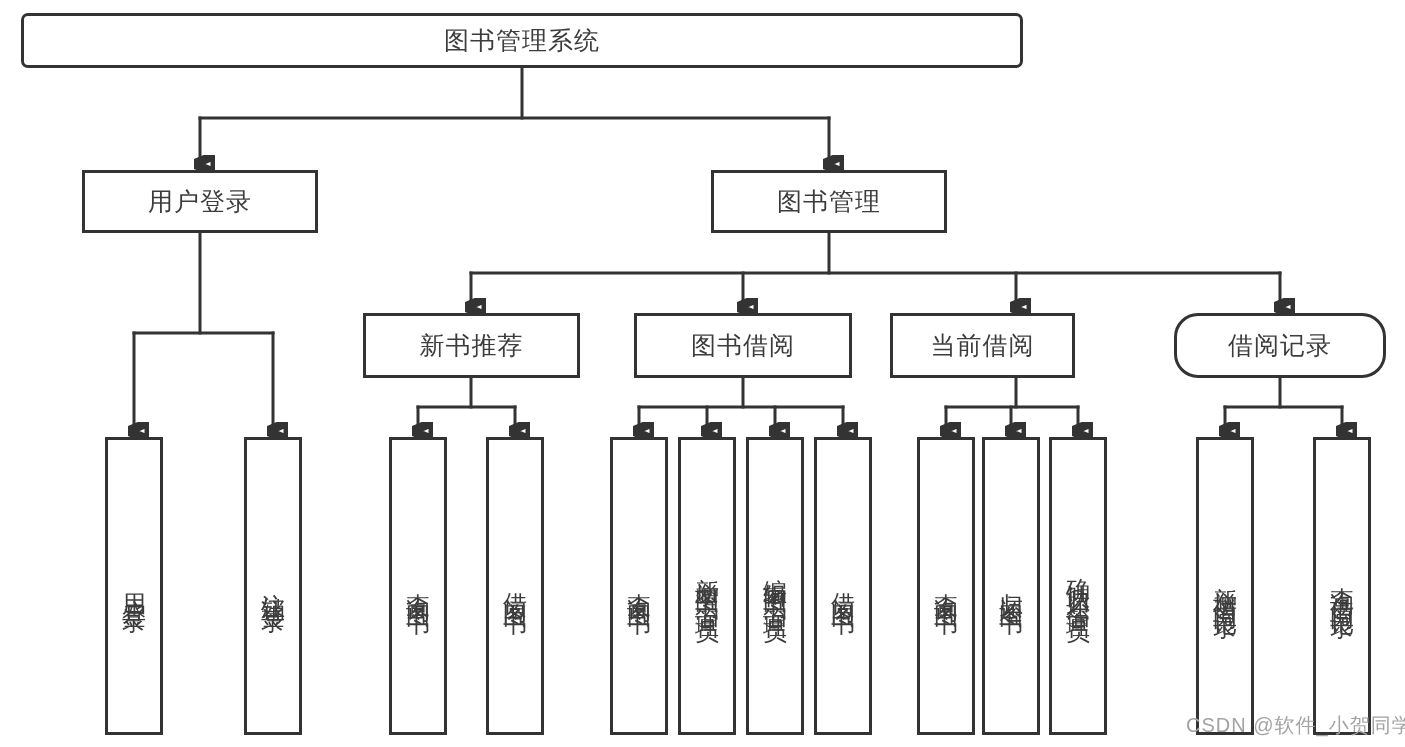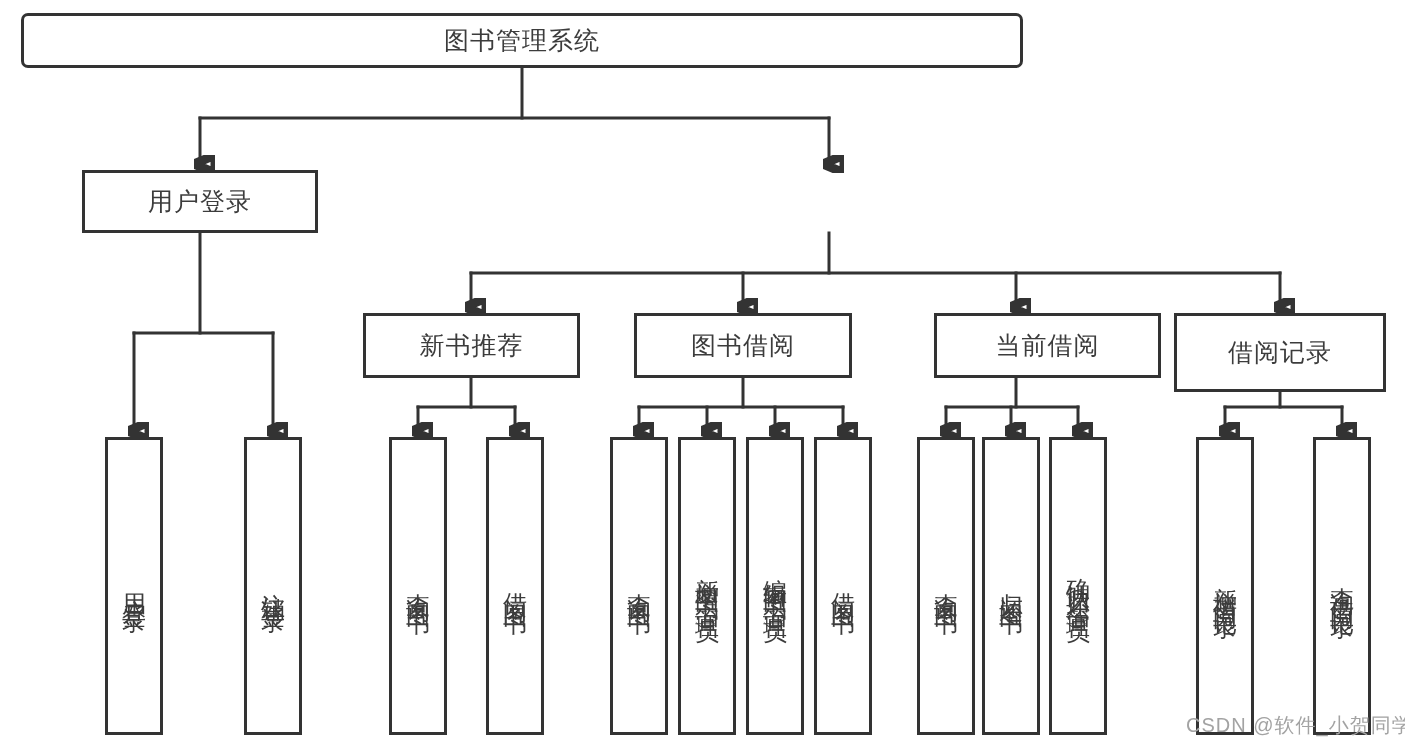--- a/index.html
+++ b/index.html
@@ -102,31 +102,34 @@
     <path d="M1342,407 V431" marker-end="url(#arrow)"></path>
   </svg>
 
   <div class="hbox" style="left:21px;top:13px;width:1002px;height:55px;border-radius:7px;">
     <span>图书管理系统</span>
   </div>
 
   <div class="hbox" style="left:82px;top:170px;width:236px;height:63px;">
     <span>用户登录</span>
   </div>
+  <div class="hbox" style="left:711px;top:170px;width:236px;height:63px;">
+    <span>图书管理</span>
+  </div>
 
   <div class="hbox" style="left:634px;top:313px;width:218px;height:65px;">
     <span>图书借阅</span>
   </div>
   <div class="hbox" style="left:363px;top:313px;width:217px;height:65px;">
     <span>新书推荐</span>
   </div>
-  <div class="hbox" style="left:934px;top:313px;width:227px;height:65px;">
+  <div class="hbox" style="left:890px;top:313px;width:185px;height:65px;">
     <span>当前借阅</span>
   </div>
-  <div class="hbox" style="left:1174px;top:313px;width:212px;height:79px;">
+  <div class="hbox" style="left:1174px;top:313px;width:212px;height:65px;border-radius:24px;">
     <span>借阅记录</span>
   </div>
 
   <div class="vbox" style="left:105px;">
     <span class="vtext">用户登录</span>
   </div>
   <div class="vbox" style="left:244px;">
     <span class="vtext">注销登录</span>
   </div>
 

